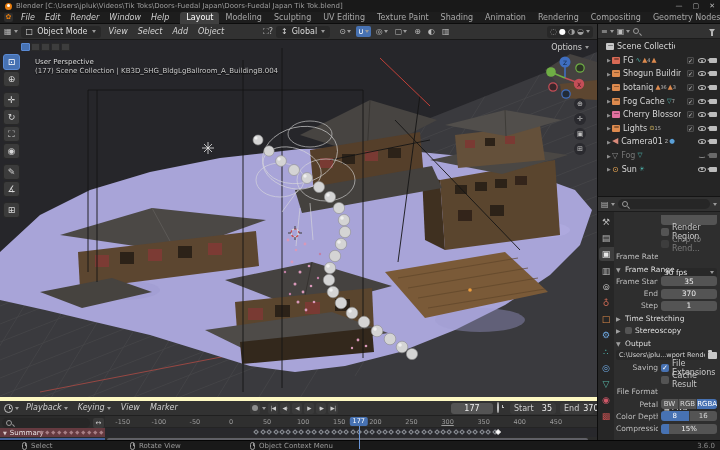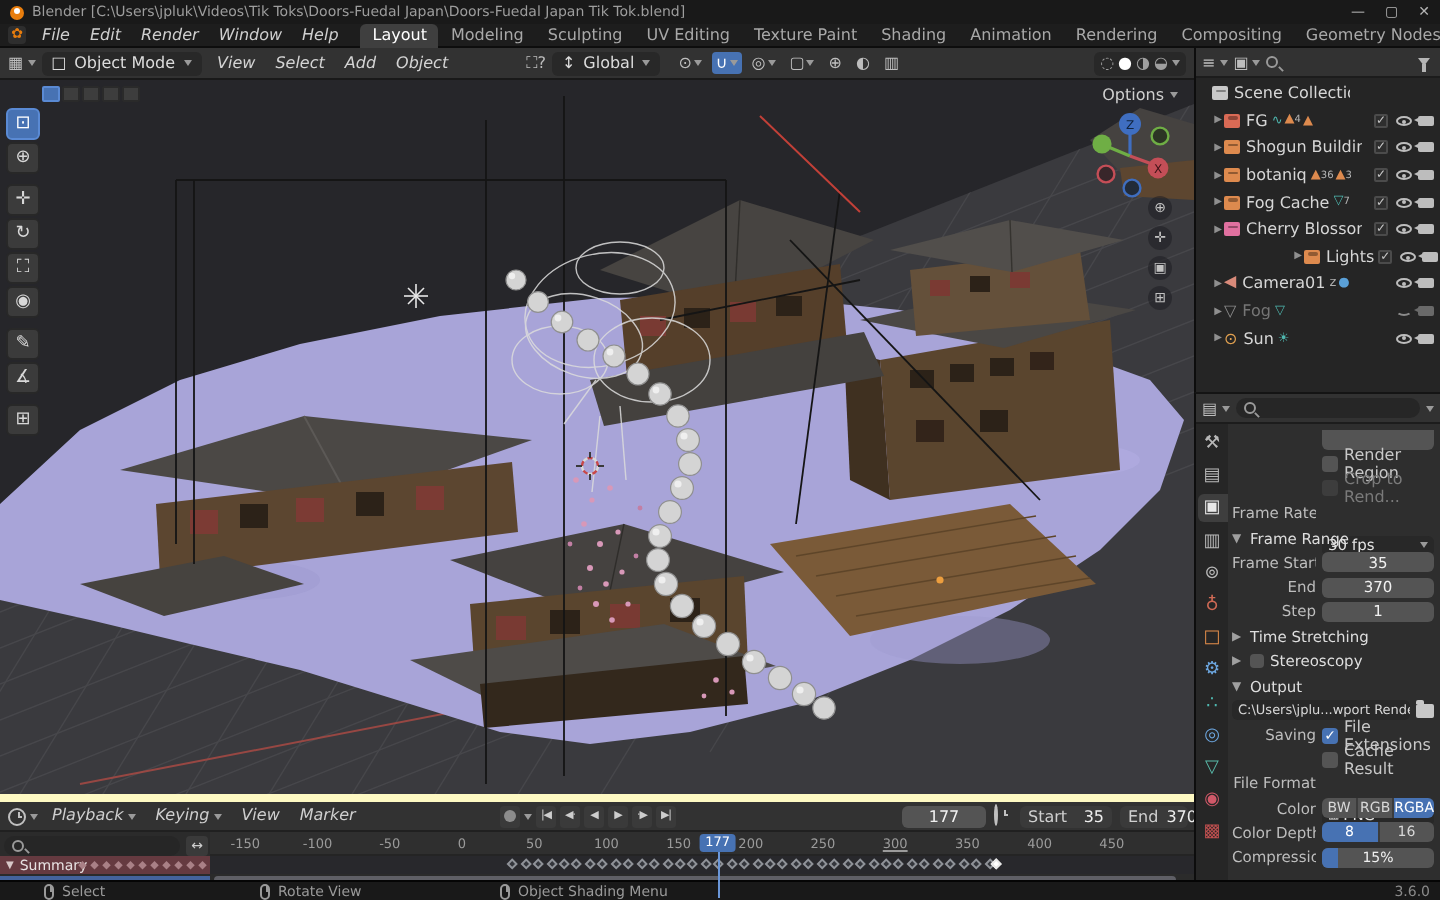--- a/index.html
+++ b/index.html
@@ -436,20 +436,22 @@
     </svg>
 
     <div class="ts-row" id="ts-row">
         <span class="ts-btn active"></span>
         <span class="ts-btn"></span>
         <span class="ts-btn"></span>
         <span class="ts-btn"></span>
         <span class="ts-btn"></span>
       </div>
     <div class="vp-text">
+      <div>User Perspective</div>
+      <div style="color:#c9c9c9">(177) Scene Collection | KB3D_SHG_BldgLgBallroom_A_BuildingB.004</div>
     </div>
     <div class="vp-toolbar" id="vp-toolbar">
         <span class="tool active">⊡</span>
         <span class="tool gap">⊕</span>
         <span class="tool">✛</span>
         <span class="tool">↻</span>
         <span class="tool">⛶</span>
         <span class="tool gap">◉</span>
         <span class="tool">✎</span>
         <span class="tool gap">∡</span>
@@ -671,21 +673,21 @@
           <span class="ol-disc">▶</span>
           <span class="col-icon" style="background: rgb(224, 112, 159);"></span>
           <span class="ol-label">Cherry Blossom Petal</span>
           <span class="badges"></span>
           <span class="toggles">
             <span class="olcb">✓</span>
             <span class="i-eye"></span>
             <span class="i-cam"></span>
           </span>
         </div>
-        <div class="ol-row" style="padding-left: 8px; margin-left: 40px;">
+        <div class="ol-row" style="padding-left: 8px;">
           <span class="ol-disc">▶</span>
           <span class="col-icon" style="background: rgb(221, 138, 78);"></span>
           <span class="ol-label">Lights</span>
           <span class="badges">
             <span class="badge" style="color: rgb(224, 192, 96);">⊙<small>15</small></span>
           </span>
           <span class="toggles">
             <span class="olcb">✓</span>
             <span class="i-eye"></span>
             <span class="i-cam"></span>
@@ -831,21 +833,21 @@
           <span class="plabel">File Format</span>
           <span class="pdd">
             <span style="display:flex;gap:2px;align-items:center">
               <span style="font-size:6px">▦</span>
               <span>PNG</span>
             </span>
             <span class="chev"></span>
           </span>
         </div>
       <div class="prow">
-          <span class="plabel">Color</span>
+          <span class="plabel">Petal</span>
           <span class="seg" id="color-seg">
             <span>BW</span>
             <span>RGB</span>
             <span class="on">RGBA</span>
           </span>
         </div>
       <div class="prow">
           <span class="plabel">Color Depth</span>
           <span class="seg" id="depth-seg">
             <span class="on">8</span>
@@ -867,17 +869,17 @@
   <span class="hint" style="left: 22px;">
         <span class="i-mouse"></span>
         <span>Select</span>
       </span>
       <span class="hint" style="left: 130px;">
         <span class="i-mouse"></span>
         <span>Rotate View</span>
       </span>
       <span class="hint" style="left: 250px;">
         <span class="i-mouse"></span>
-        <span>Object Shading Menu</span>
+        <span>Object Context Menu</span>
       </span>
     </div>
 
 </div>
 
 </body></html>

